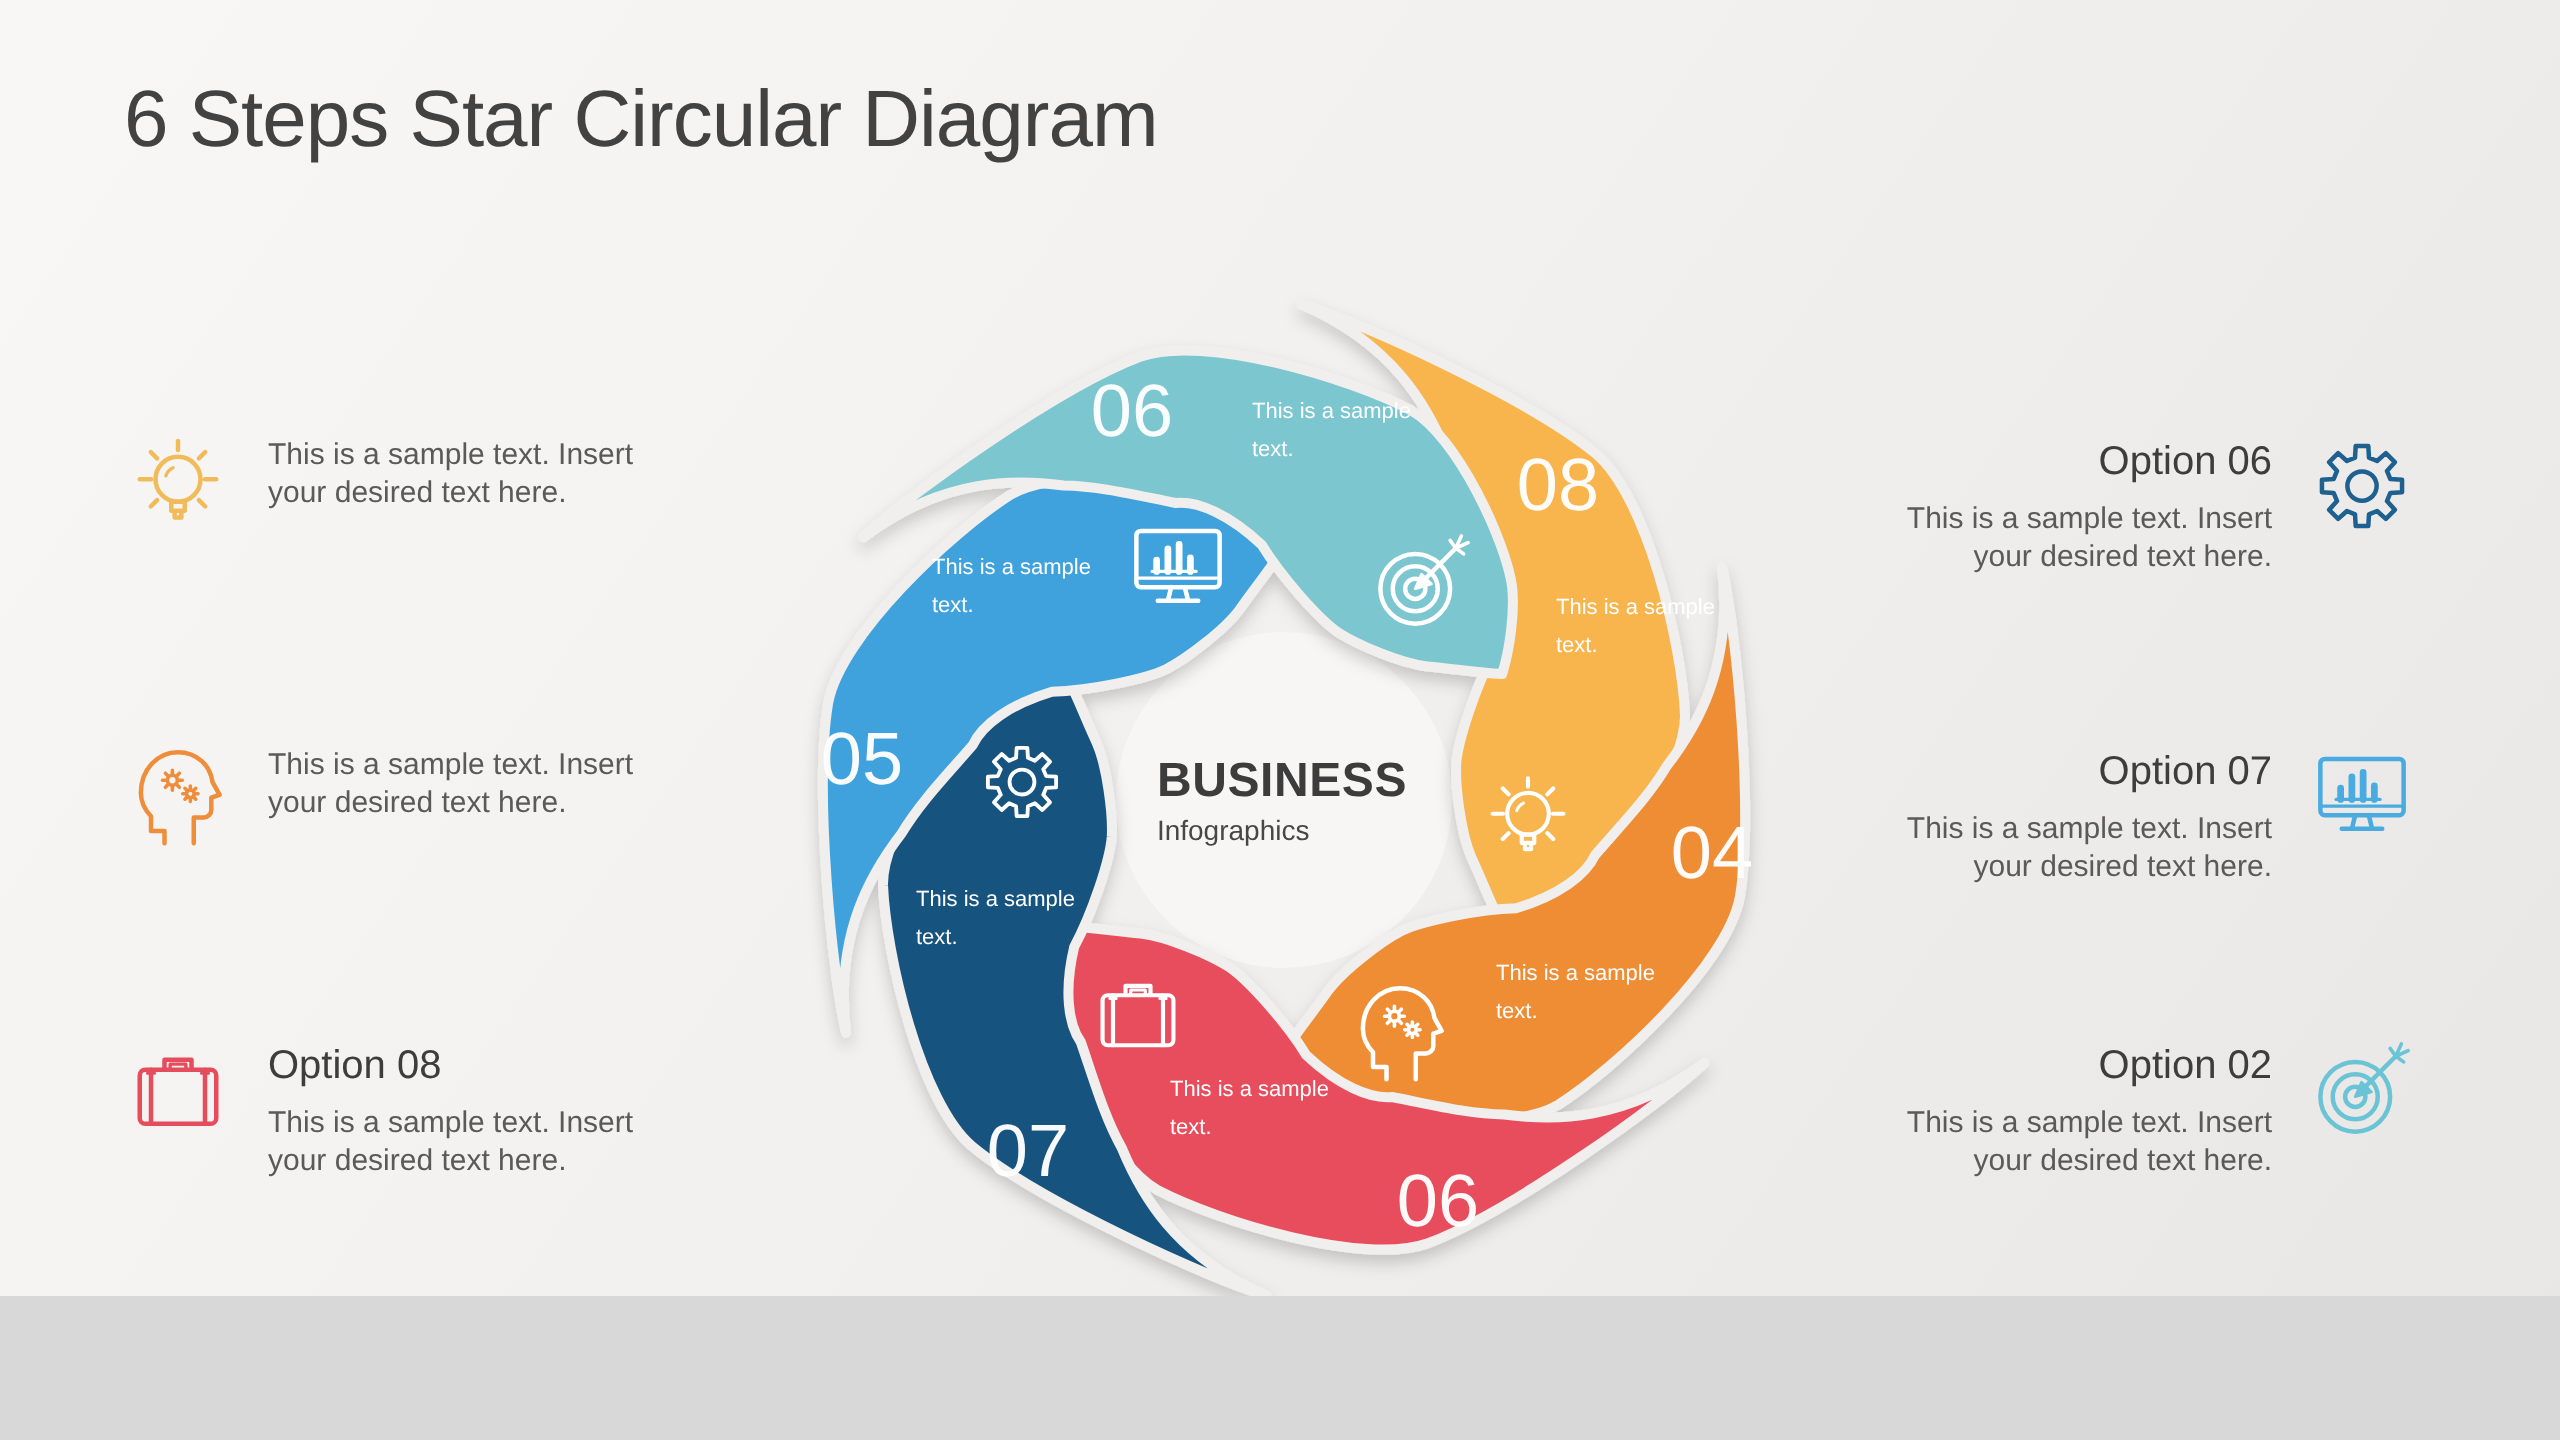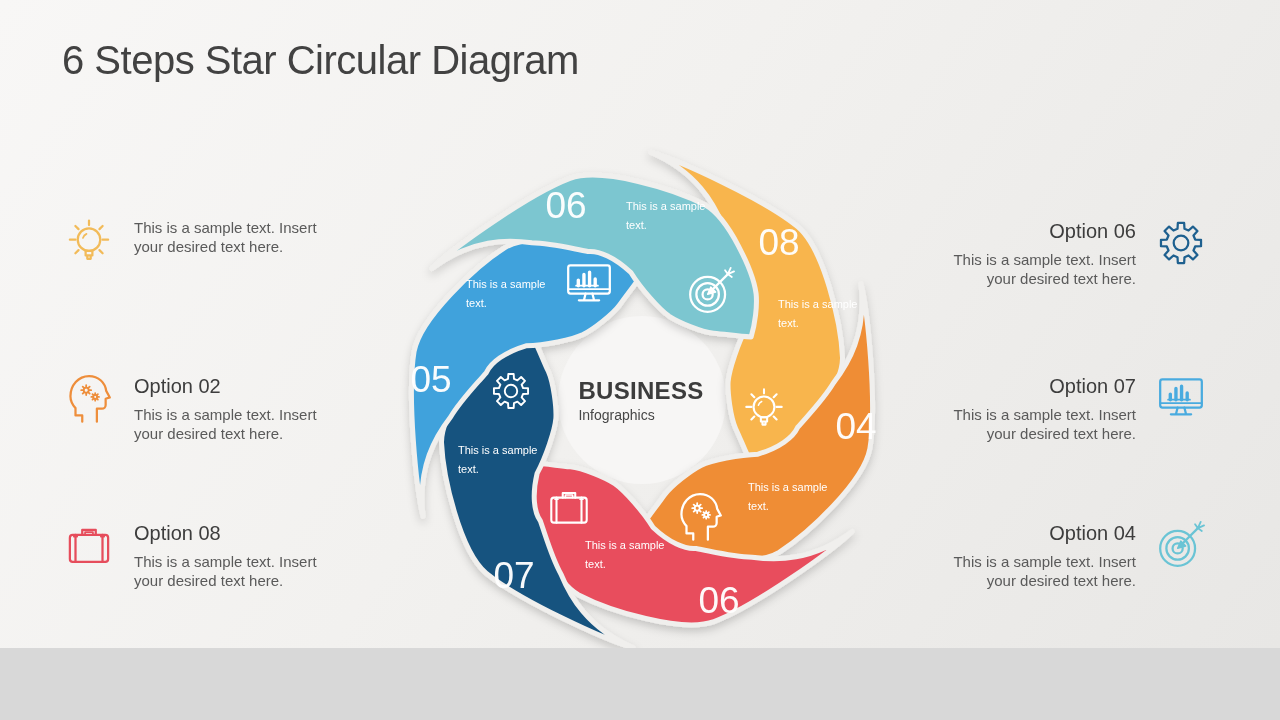--- a/index.html
+++ b/index.html
@@ -105,21 +105,20 @@
       <div class="opt-desc">This is a sample text. Insert your desired text here.</div>
     </div>
   </div>
   <div class="opt-row left" style="top:359px">
     <span class="opt-icon" style="color: rgb(238, 142, 59);">
         <svg width="54" height="54">
           <use href="#i-head-gears"></use>
         </svg>
       </span>
     <div class="opt-text">
-      <div class="opt-label">Option 02</div>
       <div class="opt-desc">This is a sample text. Insert your desired text here.</div>
     </div>
   </div>
   <div class="opt-row left" style="top:506px">
     <span class="opt-icon" style="color: rgb(230, 77, 92);">
         <svg width="54" height="54">
           <use href="#i-briefcase"></use>
         </svg>
       </span>
     <div class="opt-text">
@@ -145,21 +144,21 @@
       <div class="opt-desc">This is a sample text. Insert your desired text here.</div>
     </div>
     <span class="opt-icon" style="color: rgb(73, 171, 223);">
         <svg width="54" height="54">
           <use href="#i-monitor-chart"></use>
         </svg>
       </span>
   </div>
   <div class="opt-row right" style="top:506px">
     <div class="opt-text">
-      <div class="opt-label">Option 04</div>
+      <div class="opt-label">Option 02</div>
       <div class="opt-desc">This is a sample text. Insert your desired text here.</div>
     </div>
     <span class="opt-icon" style="color: rgb(106, 196, 213);">
         <svg width="54" height="54">
           <use href="#i-target"></use>
         </svg>
       </span>
   </div>
 
   <svg class="wheel" width="520" height="520" viewBox="-260 -260 520 520">

